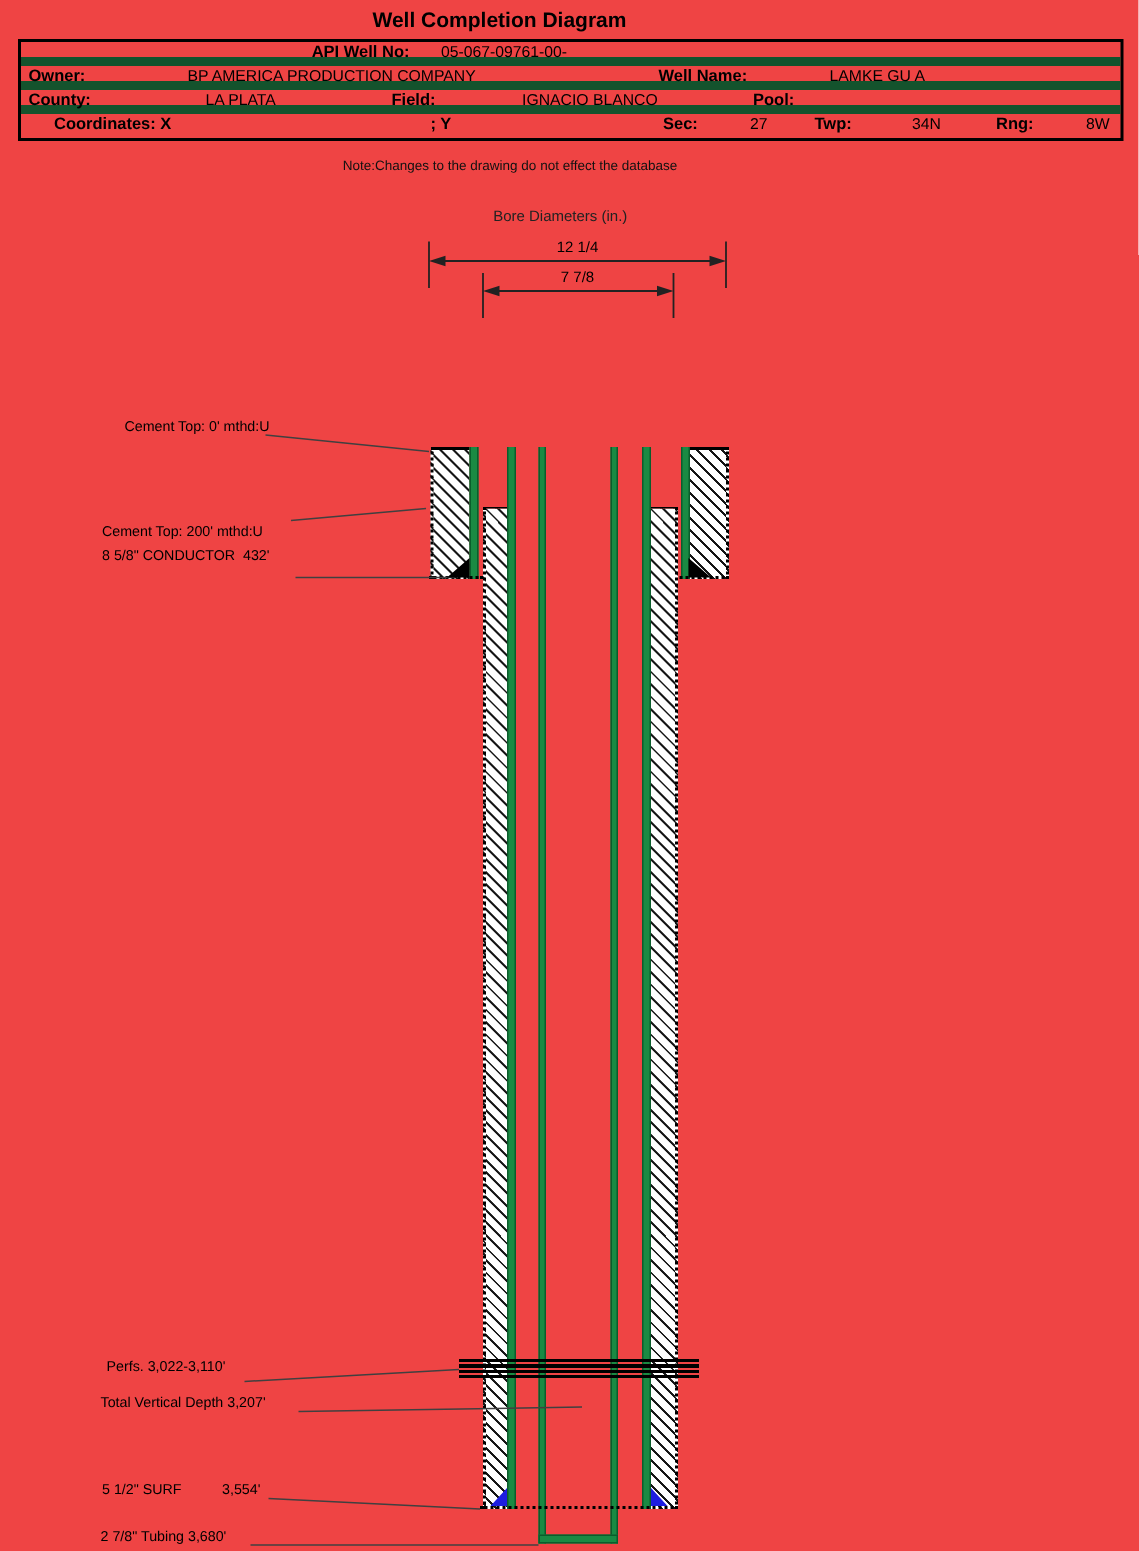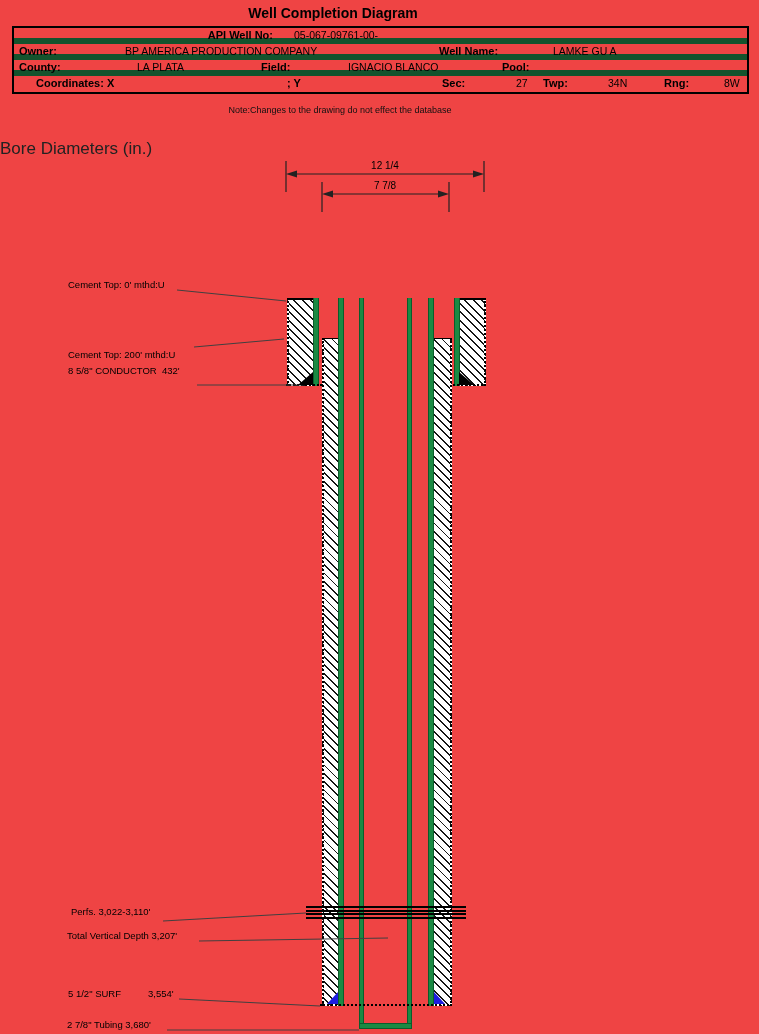--- a/index.html
+++ b/index.html
@@ -12,21 +12,21 @@
   #page-title{left:0;top:5px;width:666px;text-align:center;font-size:14px;font-weight:bold;}
   #header-table{left:12px;top:26px;width:737px;height:68px;border:2px solid #000;}
   .trow{position:relative;height:16px;border-bottom:6px solid #14532d;}
   .trow:last-child{border-bottom:none;height:14px;}
   .trow span{position:absolute;top:1px;white-space:pre;}
   .tl{font-weight:bold;font-size:11px;}
   .tv{font-size:10.5px;}
   #note{left:0;top:105px;width:680px;text-align:center;font-size:9px;color:#111;}
 
   
-  #bore-title{left:0;top:139px;width:747px;font-size:17px;color:#222;}
+  #bore-title{left:0;top:139px;width:747px;text-align:center;font-size:10px;color:#222;}
   #dim-outer{left:345px;top:160px;width:80px;text-align:center;font-size:10px;}
   #dim-inner{left:345px;top:180px;width:80px;text-align:center;font-size:10px;}
 
   
   .hatch{background:repeating-linear-gradient(45deg,#ffffff 0px,#ffffff 4.6px,#151515 4.6px,#151515 5.9px);}
   .green{background:var(--green,#1a8a43);border-left:1px solid #0b5d2c;border-right:1px solid #0b5d2c;}
   #cond-hatch-l{left:287px;top:298px;width:26px;height:88px;border-top:2px solid #000;border-left:2px dotted #000;}
   #cond-green-l{left:313px;top:298px;width:6px;height:88px;}
   #cond-green-r{left:454px;top:298px;width:6px;height:88px;}
   #cond-hatch-r{left:460px;top:298px;width:26px;height:88px;border-top:2px solid #000;border-right:2px dotted #000;}
@@ -38,21 +38,21 @@
   #casing-green-r{left:428px;top:298px;width:6px;height:708px;}
   #tubing-green-l{left:359px;top:298px;width:5px;height:731px;}
   #tubing-green-r{left:407px;top:298px;width:5px;height:731px;}
   #tubing-bottom{left:359px;top:1023px;width:53px;height:6px;border:1px solid #0b5d2c;background:var(--green,#1a8a43);}
   #surf-shoe{left:320px;top:1004px;width:132px;height:3px;border-top:2px dotted #000;}
   #perf-bars{left:306px;top:906px;width:160px;height:14px;
              background:repeating-linear-gradient(180deg,#000 0px,#000 2.1px,transparent 2.1px,transparent 3.6px);}
 
   
   .ann{position:absolute;font-size:9.5px;white-space:pre;color:#000;}
-  #ann-cement0{left:68px;top:279px;}
+  #ann-cement0{left:83px;top:279px;}
   #ann-cement200{left:68px;top:349px;}
   #ann-conductor{left:68px;top:365px;}
   #ann-perfs{left:71px;top:906px;}
   #ann-tvd{left:67px;top:930px;}
   #ann-surf{left:68px;top:988px;}
   #ann-surf-depth{left:148px;top:988px;}
   #ann-tubing{left:67px;top:1019px;}
 
   #overlay{left:0;top:0;width:759px;height:1034px;pointer-events:none;}
 </style>
@@ -79,21 +79,21 @@
       <span class="tv" style="left:123px;">LA PLATA</span>
       <span class="tl" style="left:247px;">Field:</span>
       <span class="tv" style="left:334px;">IGNACIO BLANCO</span>
       <span class="tl" style="left:488px;">Pool:</span>
       <span class="tv" style="left:540px;"></span>
     </div>
     <div class="trow">
       <span class="tl" style="left:22px;">Coordinates: X</span>
       <span class="tl" style="left:273px;">; Y</span>
       <span class="tl" style="left:428px;">Sec:</span>
-      <span class="tv" style="left:486px;margin-left:16px;">27</span>
+      <span class="tv" style="left:486px;">27</span>
       <span class="tl" style="left:529px;">Twp:</span>
       <span class="tv" style="left:594px;">34N</span>
       <span class="tl" style="left:650px;">Rng:</span>
       <span class="tv" style="left:710px;">8W</span>
     </div>
   </div>
 
   <div class="abs" id="note">Note:Changes to the drawing do not effect the database</div>
 
   <div class="abs" id="bore-title">Bore Diameters (in.)</div>

